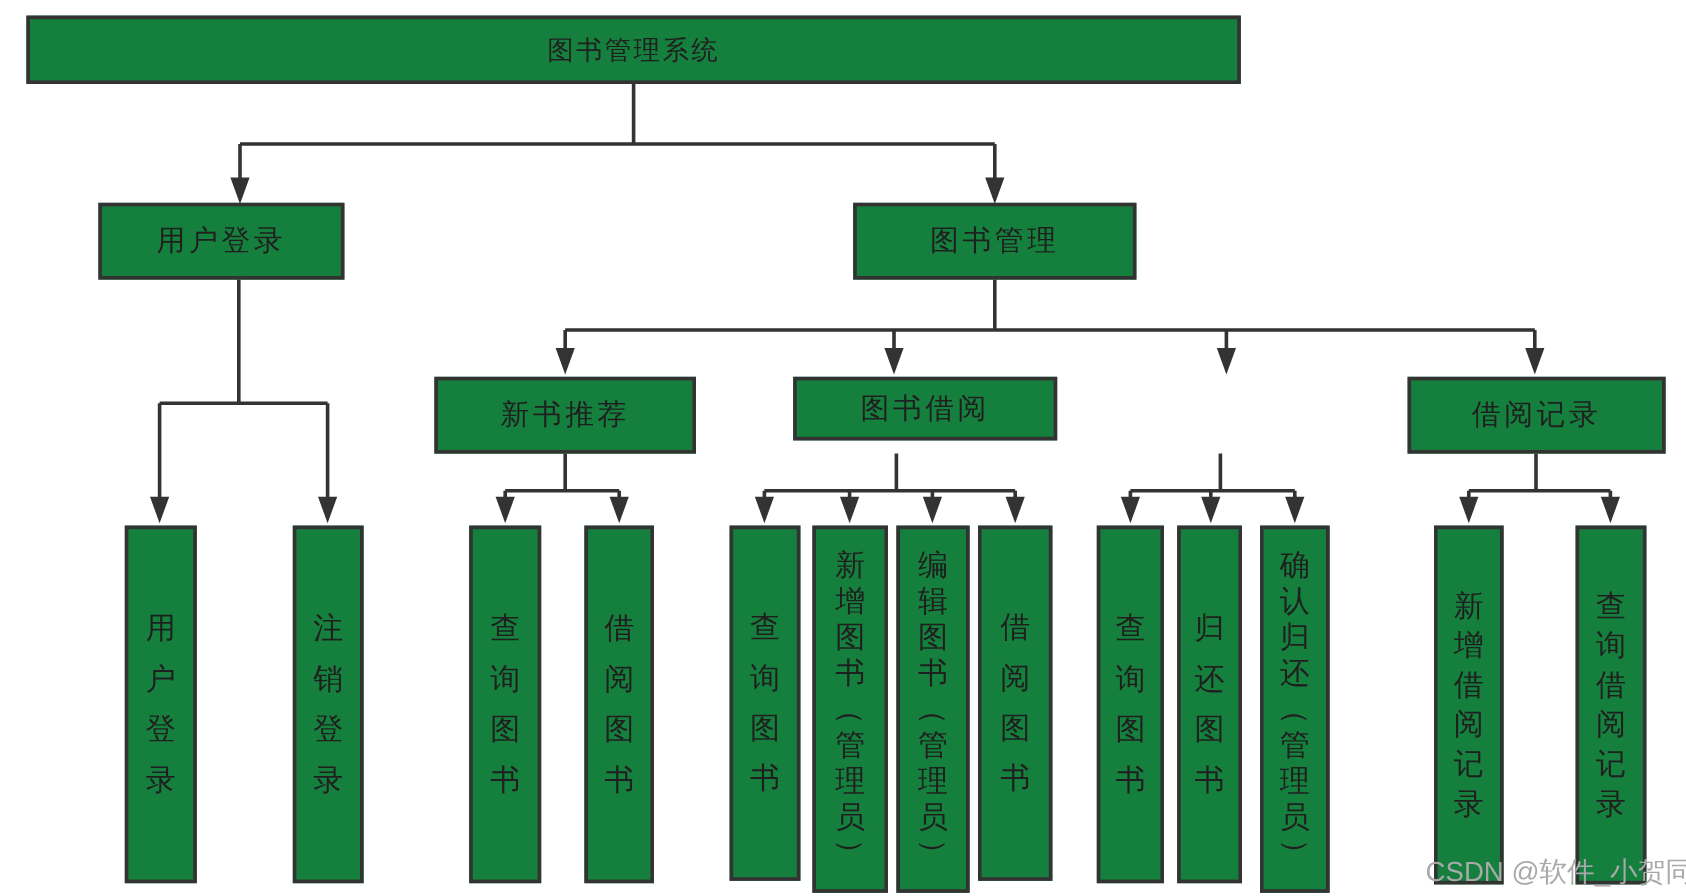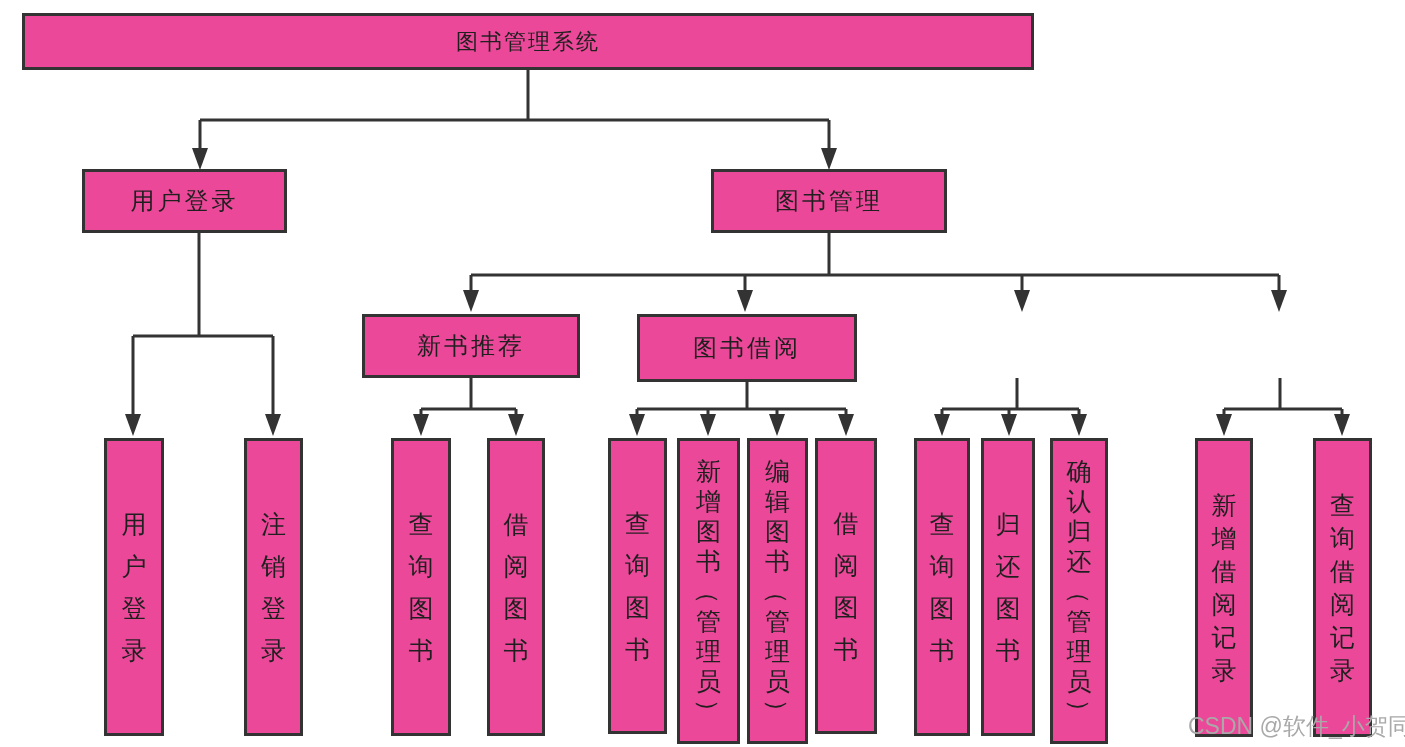--- a/index.html
+++ b/index.html
@@ -10,21 +10,21 @@
   .canvas{
     position:relative; width:1405px; height:747px; overflow:hidden;
     background:var(--background,#fff);
     font-family:"Liberation Sans", sans-serif;
   }
   .connectors{position:absolute;left:0;top:0;z-index:1;}
   .connectors path{stroke:var(--line,#333);stroke-width:3;fill:none;}
   .connectors polygon{fill:var(--line,#333);stroke:none;}
   .node{
     position:absolute; box-sizing:border-box; z-index:2;
-    border:3px solid var(--border,#333); background:#ec4899;
+    border:3px solid var(--border,#333); background:#15803d;
     display:flex; align-items:center; justify-content:center;
   }
   .hlabel{
     font-size:24px; letter-spacing:3px; color:var(--text,#1f1f1f);
     white-space:nowrap; line-height:1;
   }
   .root .hlabel{font-size:22px;letter-spacing:2px;}
   .vlabel{
     display:flex; flex-direction:column; align-items:center; gap:17px;
     font-size:25px; color:var(--text,#1f1f1f); line-height:1;
@@ -81,22 +81,25 @@
   <div class="node" style="left:82px;top:169px;width:205px;height:64px">
     <span class="hlabel">用户登录</span>
   </div>
   <div class="node" style="left:711px;top:169px;width:236px;height:64px">
     <span class="hlabel">图书管理</span>
   </div>
 
   <div class="node" style="left:362px;top:314px;width:218px;height:64px">
     <span class="hlabel">新书推荐</span>
   </div>
-  <div class="node" style="left:637px;top:314px;width:220px;height:68px">
+  <div class="node" style="left:661px;top:314px;width:220px;height:53px">
     <span class="hlabel">图书借阅</span>
+  </div>
+  <div class="node" style="left:1173px;top:314px;width:215px;height:64px">
+    <span class="hlabel">借阅记录</span>
   </div>
 
   <div class="node vbox" style="left:104px;top:438px;width:60px;height:298px">
     <span class="vlabel">
         <span class="vchar">用</span>
         <span class="vchar">户</span>
         <span class="vchar">登</span>
         <span class="vchar">录</span>
       </span>
   </div>

